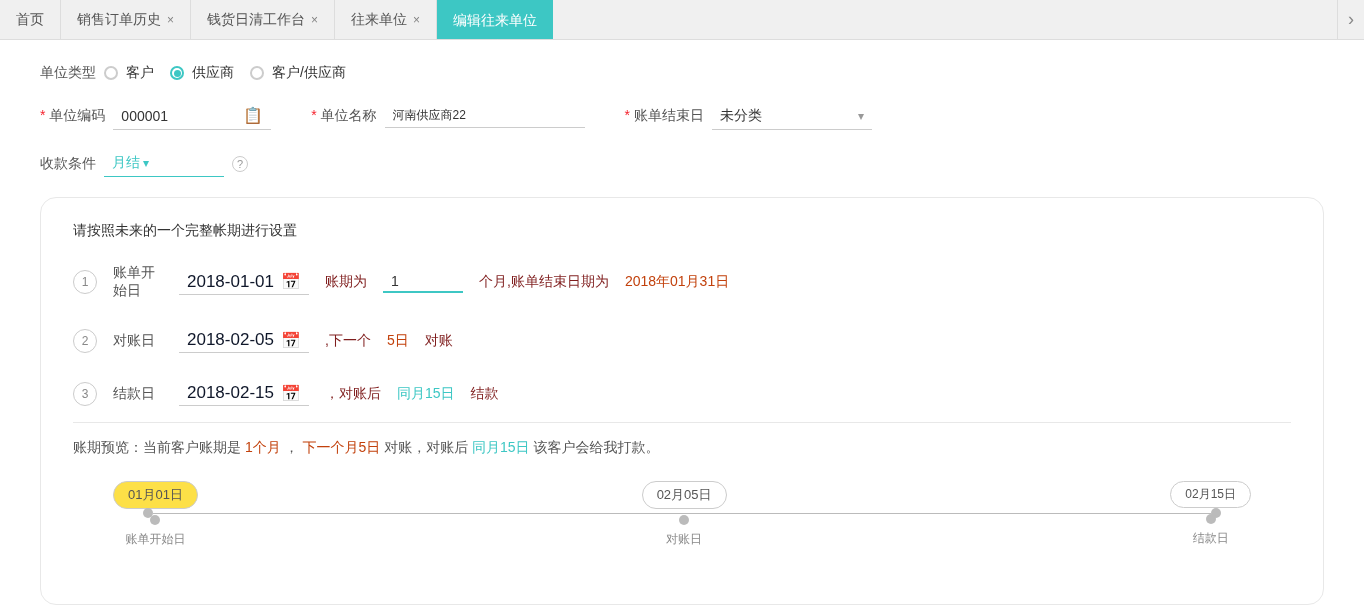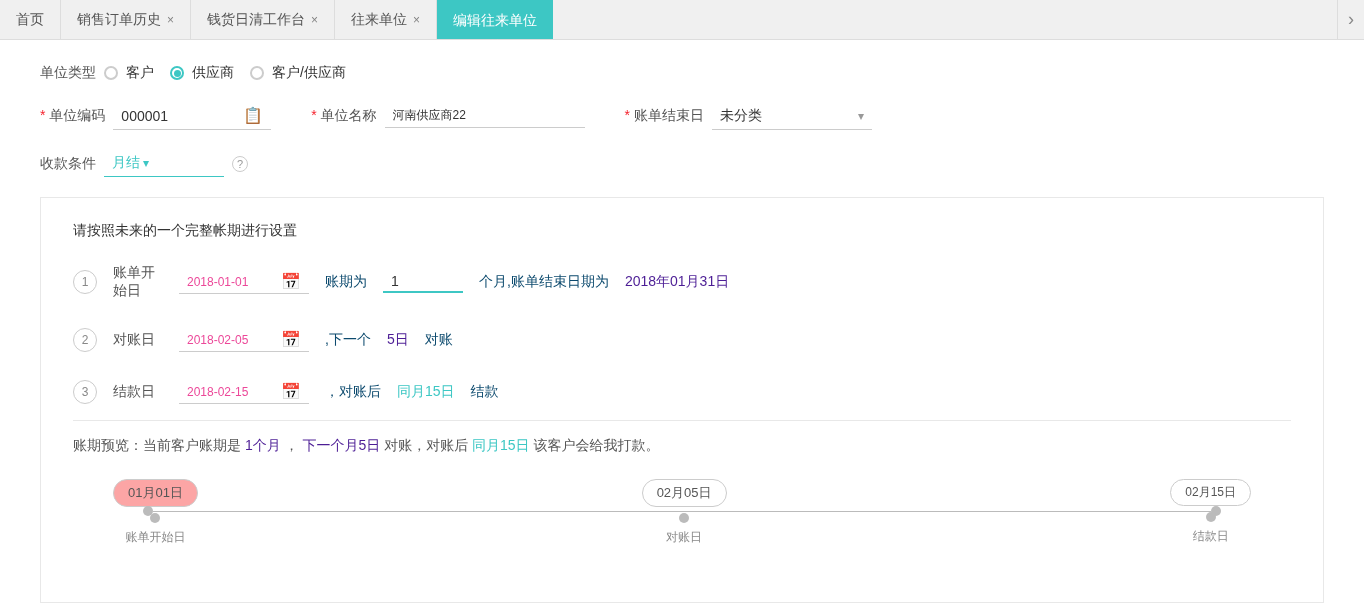--- a/index.html
+++ b/index.html
@@ -178,21 +178,21 @@
       align-items: center;
       justify-content: center;
       font-size: 11px;
       color: #999;
       cursor: pointer;
     }
 
     
     .panel-box {
       border: 1px solid #e8e8e8;
-      border-radius: 0;
+      border-radius: 16px;
       padding: 24px 32px;
       margin-bottom: 0;
     }
 
     .panel-title {
       font-size: 14px;
       color: #333;
       margin-bottom: 24px;
     }
 
@@ -225,22 +225,22 @@
       display: flex;
       align-items: center;
       border-bottom: 1px solid #ccc;
       padding: 2px 8px;
       gap: 4px;
       width: 130px;
     }
     .date-input-wrap input {
       border: none;
       outline: none;
-      font-size: 12px;
-      color: #ec4899;
+      font-size: 17px;
+      color: #0f172a;
       width: 100px;
       background: transparent;
     }
 
     .period-input-wrap {
       display: flex;
       align-items: center;
       border-bottom: 2px solid #3dc7c4;
       padding: 2px 8px;
       width: 80px;
@@ -248,26 +248,26 @@
     .period-input-wrap input {
       border: none;
       outline: none;
       font-size: 14px;
       color: #333;
       width: 60px;
       background: transparent;
     }
 
     .row-desc {
-      color: #0c4a6e;
+      color: #7f1d1d;
       display: flex;
       align-items: center;
       gap: 4px;
     }
-    .orange-text { color: #4c1d95; }
+    .orange-text { color: #c2410c; }
     .teal-text { color: #3dc7c4; }
 
     
     .preview-section {
       margin-top: 8px;
       margin-bottom: 32px;
     }
     .preview-text {
       font-size: 14px;
       color: #555;
@@ -416,21 +416,21 @@
 
         <div style="position:absolute; left:80px; right:80px; top:32px; height:1px; background:#bbb;"></div>
 
         <div style="position:absolute; left:70px; top:27px; width:10px; height:10px; border-radius:50%; background:#bbb;"></div>
 
         <div style="position:absolute; right:70px; top:27px; width:10px; height:10px; border-radius:50%; background:#bbb;"></div>
 
         <div style="display:flex; justify-content:space-between; align-items:flex-start; padding:0 0;">
 
           <div style="display:flex; flex-direction:column; align-items:center; min-width:80px;">
-            <div style="background:#fca5a5; border:1px solid #ccc; border-radius:20px; padding:4px 14px; font-size:13px; color:#555; white-space:nowrap; margin-bottom:6px;">
+            <div style="background:#fde047; border:1px solid #ccc; border-radius:20px; padding:4px 14px; font-size:13px; color:#555; white-space:nowrap; margin-bottom:6px;">
               <span>01月01日</span>
             </div>
             <div style="width:10px; height:10px; border-radius:50%; background:#bbb; z-index:1;"></div>
             <div style="font-size:12px; color:#888; margin-top:6px; white-space:nowrap;">账单开始日</div>
           </div>
 
 
           <div style="display:flex; flex-direction:column; align-items:center; min-width:80px;">
             <div style="background:#fff; border:1px solid #ccc; border-radius:20px; padding:4px 14px; font-size:13px; color:#555; white-space:nowrap; margin-bottom:6px;">
               <span>02月05日</span>

